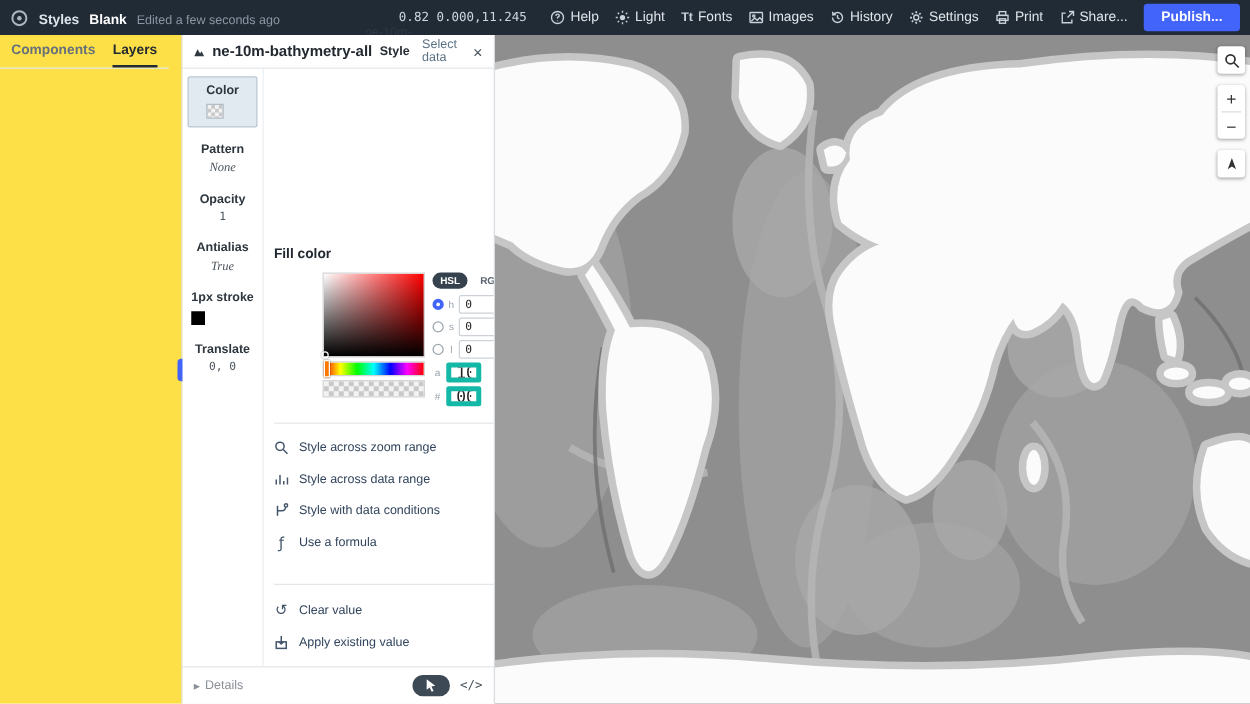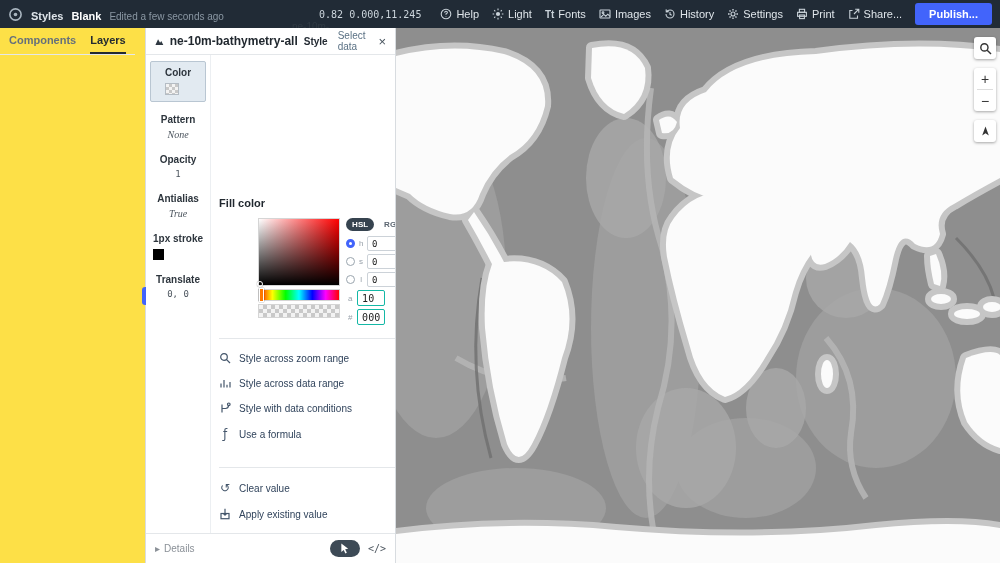--- a/index.html
+++ b/index.html
@@ -84,22 +84,22 @@
   .mode { font-size:8px; font-weight:bold; padding:2px 6px; border-radius:8px; color:#5b6570; }
   .mode.active { background:#36434f; color:#fff; }
   .chan-row { display:flex; align-items:center; gap:3px; }
   .radio { width:9px; height:9px; border:1px solid #9aa5ae; border-radius:50%; background:#fff; }
   .radio.checked { border:3px solid #4264fb; }
   .chan-key { font-size:8px; color:#98a1aa; width:6px; text-align:center; }
   .chan-input { width:44px; height:15px; border:1px solid #ccd2d8; border-radius:2px;
     font-size:9px; font-family:"DejaVu Sans Mono", monospace; padding:0 4px; color:#222; }
   .wide-row { display:flex; align-items:center; gap:3px; }
   .wide-key { font-size:8px; color:#98a1aa; width:8px; text-align:center; }
-  .wide-input { width:28px; height:16px; border:1px solid #14b8a6; border-radius:2px;
-    font-size:10px; font-family:"DejaVu Sans Mono", monospace; padding:0 4px; color:#222; }
+  .wide-input { width:28px; height:16px; border:4px solid #14b8a6; border-radius:2px;
+    font-size:13px; font-family:"DejaVu Sans Mono", monospace; padding:0 4px; color:#222; }
   .divider { height:1px; background:#e4e7ea; margin:13px 0; }
   .opt-row { display:flex; align-items:center; gap:8px; margin-bottom:13px;
     color:#31445c; font-size:10px; font-weight:500; }
   .opt-row svg { width:12px; height:12px; stroke:#44566b; fill:none; stroke-width:1.2; }
   .opt-glyph { width:12px; text-align:center; color:#44566b; font-size:12px;
     font-family:"DejaVu Sans", sans-serif; }
   .panel-footer { margin-top:auto; height:30px; min-height:30px; border-top:1px solid #e4e7ea;
     display:flex; align-items:center; padding:0 9px; gap:8px; }
   .details { color:#8a9097; font-size:10px; display:flex; gap:4px; align-items:center; }
   .cursor-pill { margin-left:auto; width:30px; height:17px; background:#3d4a56;

